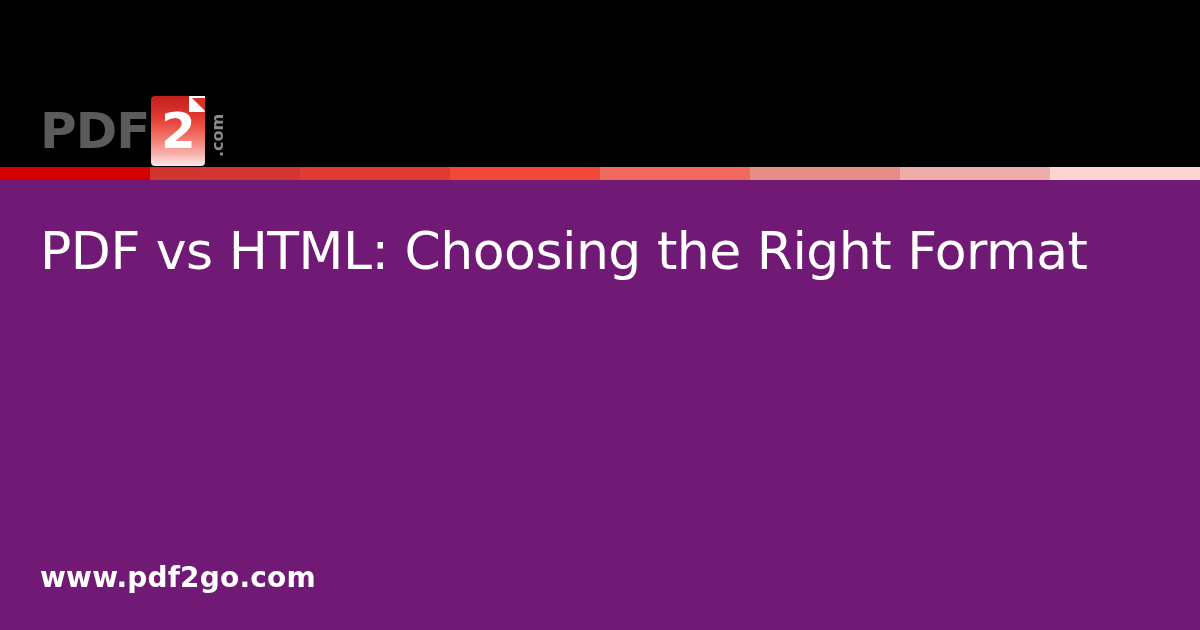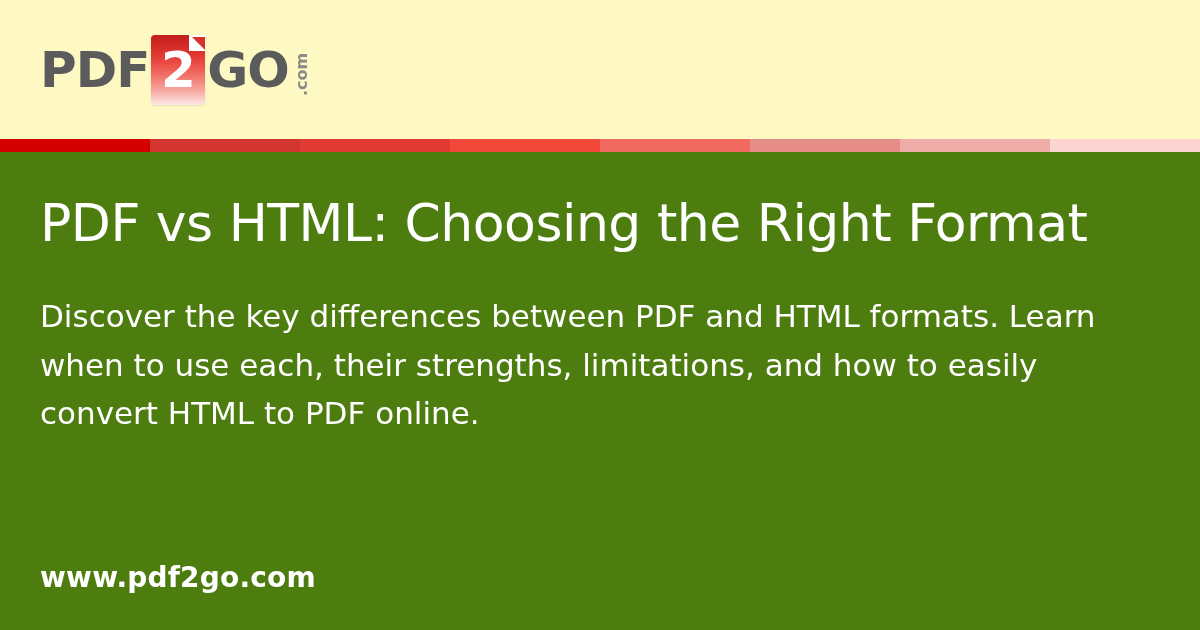--- a/index.html
+++ b/index.html
@@ -18,24 +18,24 @@
     position: relative;
     width: 1200px;
     height: 630px;
     display: flex;
     flex-direction: column;
     background: #ffffff;
   }
 
   
   .header {
-    height: 139px;
-    background: #fef9c3;
-    display: flex;
-    align-items: center;
+    height: 167px;
+    background: #000000;
+    display: flex;
+    align-items: flex-end;
     padding-left: 40px;
     box-sizing: border-box;
     flex: 0 0 auto;
   }
 
   .logo {
     display: flex;
     align-items: center;
     height: 72px;
   }
@@ -188,38 +188,36 @@
 
   <div class="header">
     <div class="logo">
       <span class="logo-word left" style="color: rgb(91, 91, 91);">PDF</span>
 
       <span class="logo-doc">
         <span class="logo-doc-fold"></span>
         <span class="logo-doc-num">2</span>
       </span>
 
-      <span class="logo-word right" style="color: rgb(91, 91, 91);">GO</span>
 
       <span class="logo-com">.com</span>
     </div>
   </div>
 
   <div class="stripe">
     <span style="background: rgb(212, 0, 0);"></span>
     <span style="background: rgb(210, 53, 48);"></span>
     <span style="background: rgb(224, 58, 50);"></span>
     <span style="background: rgb(242, 72, 58);"></span>
     <span style="background: rgb(240, 106, 96);"></span>
     <span style="background: rgb(231, 141, 136);"></span>
     <span style="background: rgb(238, 173, 169);"></span>
     <span style="background: rgb(252, 212, 210);"></span>
   </div>
 
-  <div class="body" style="background: #4d7c0f;">
+  <div class="body" style="background: #701a75;">
     <h1 class="title">PDF vs HTML: Choosing the Right Format</h1>
 
-    <p class="desc">Discover the key differences between PDF and HTML formats. Learn when to use each, their strengths, limitations, and how to easily convert HTML to PDF online.</p>
 
     <div class="site-url">www.pdf2go.com</div>
   </div>
 
 </div>
 
 </body></html>

